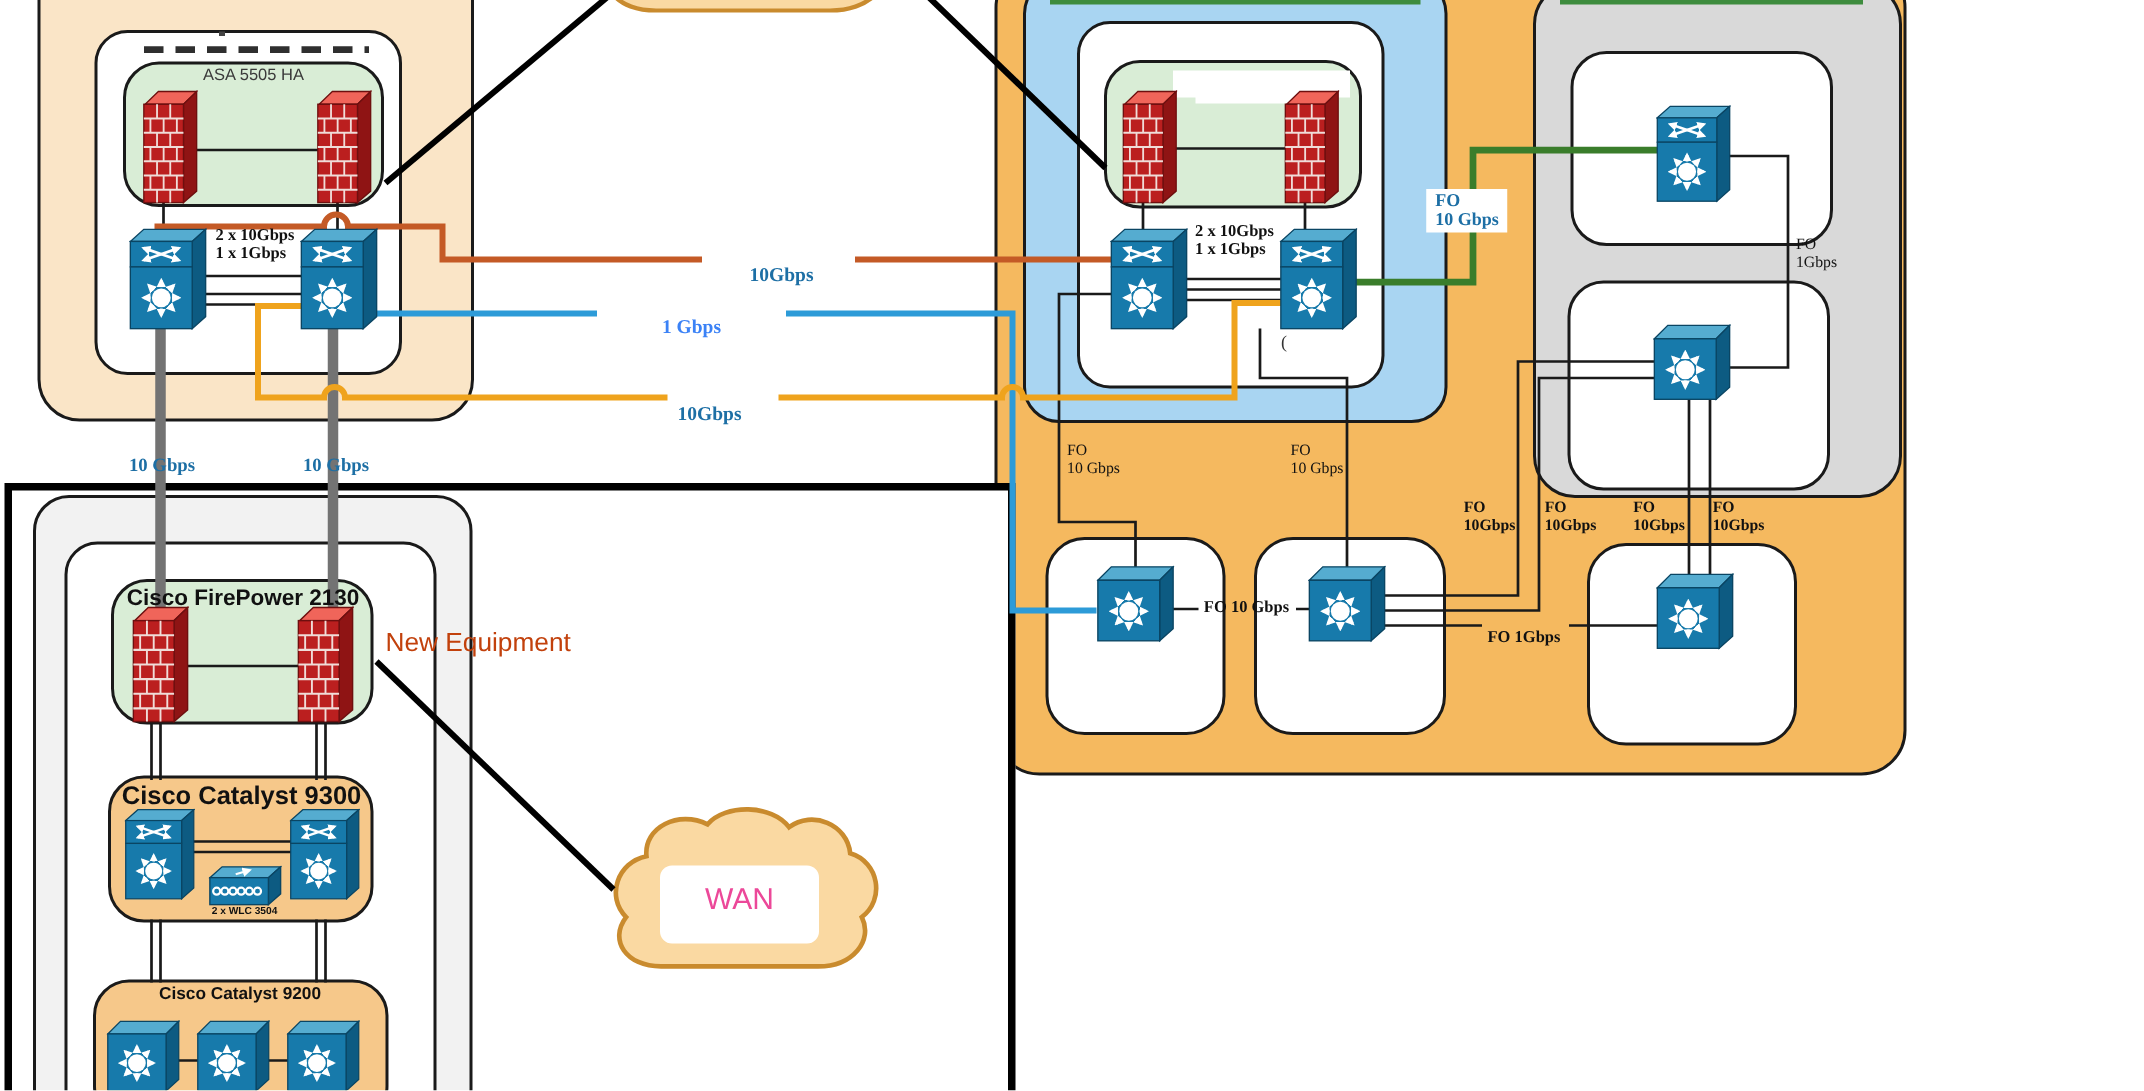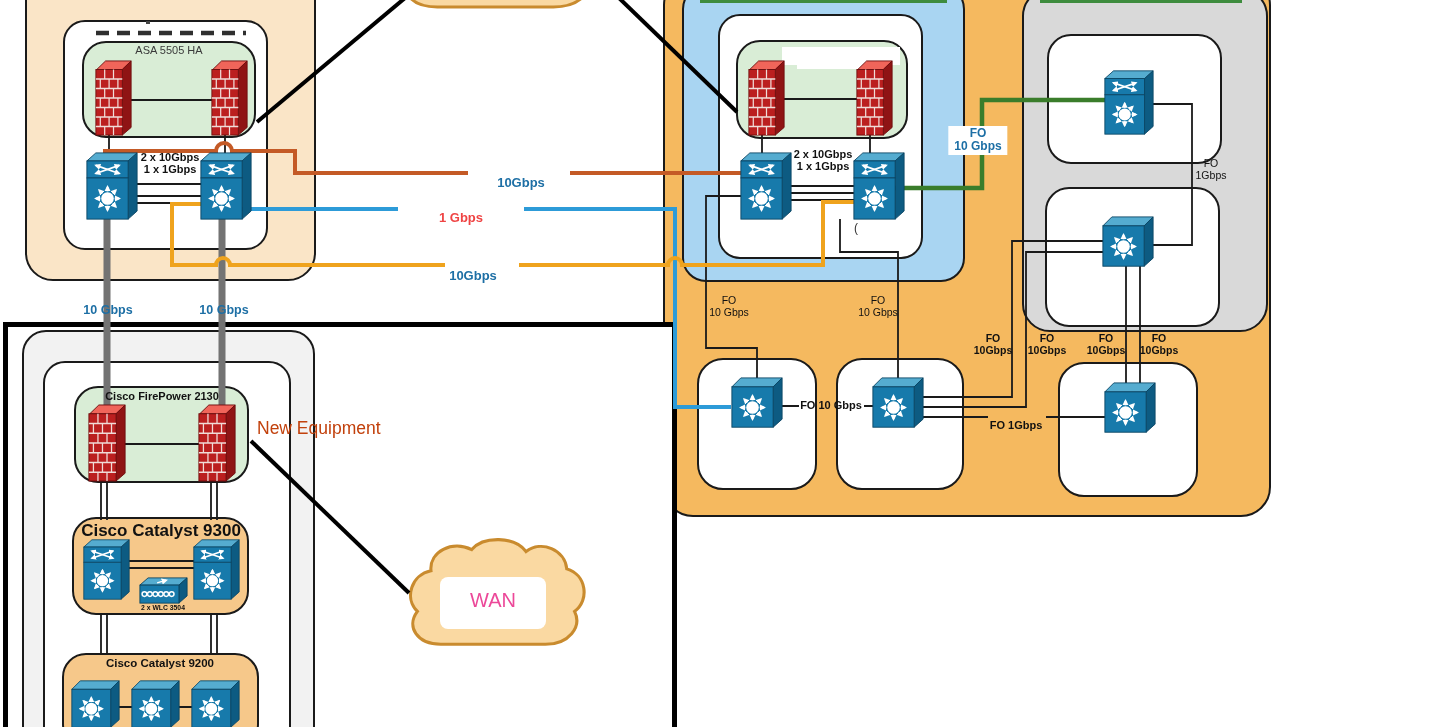--- a/index.html
+++ b/index.html
@@ -2,22 +2,22 @@
 <html><head>
 <meta charset="utf-8">
 <style>
   html,body{margin:0;padding:0;background:#fff;}
   .stage{position:relative;width:1429px;height:727px;overflow:hidden;background:#fff;
          font-family:"Liberation Sans",sans-serif;}
   .stage *{box-sizing:border-box;}
   .box{position:absolute;border:2px solid #1a1a1a;}
   .overlay{position:absolute;left:0;top:0;width:1429px;height:727px;}
   .layer{position:absolute;left:0;top:0;width:1429px;height:727px;pointer-events:none;}
-  .lbl{position:absolute;transform:translateX(-50%);white-space:pre-line;text-align:center;
-       line-height:1.12;font-family:Liberation Sans, sans-serif;}
+  .lbl{position:absolute;transform:translateX(-50%);white-space:pre-line;text-align:left;
+       line-height:1.12;font-family:Liberation Serif, serif;}
   .title{position:absolute;transform:translateX(-50%);white-space:nowrap;
          font-family:"Liberation Sans",sans-serif;}
   .title-left{position:absolute;white-space:nowrap;font-family:"Liberation Sans",sans-serif;}
 </style>
 </head>
 <body>
 
 <div class="stage">
 
   <div class="box" style="left:25px;top:-30px;width:291px;height:311px;background:#FAE5C7;border-radius:28px;"></div>
@@ -182,34 +182,34 @@
     <use href="#sym-fw" x="198" y="404" width="38" height="78"></use>
     <use href="#sym-sw2" x="83" y="539" width="47" height="61"></use>
     <use href="#sym-sw2" x="193" y="539" width="47" height="61"></use>
     <use href="#sym-wlc" x="139" y="577" width="49" height="27"></use>
     <use href="#sym-sw1" x="71" y="680" width="49" height="49"></use>
     <use href="#sym-sw1" x="131" y="680" width="49" height="49"></use>
     <use href="#sym-sw1" x="191" y="680" width="49" height="49"></use>
   </svg>
 
   <div class="title" style="left:169px;top:44px;font-size:11px;color:#3a3a3a;">ASA 5505 HA</div>
-  <div class="title" style="left:162px;top:390px;font-size:11px;font-weight:700;color:#111;">Cisco FirePower 2130</div>
+  <div class="title" style="left:162px;top:390px;font-size:15px;font-weight:700;color:#111;">Cisco FirePower 2130</div>
   <div class="title" style="left:161px;top:521px;font-size:17px;font-weight:700;color:#111;">Cisco Catalyst 9300</div>
   <div class="title" style="left:160px;top:657px;font-size:11.5px;font-weight:700;color:#111;">Cisco Catalyst 9200</div>
   <div class="title" style="left:163px;top:604px;font-size:6.8px;font-weight:700;color:#111;">2 x WLC 3504</div>
   <div class="title" style="left:493px;top:589px;font-size:20px;color:#ec4899;">WAN</div>
   <div class="title-left" style="left:257px;top:418px;font-size:17.5px;color:#c2410c;">New Equipment</div>
 
   <div class="layer">
       <div class="lbl" style="left: 170px; top: 151px; font-size: 11px; font-weight: 700; color: rgb(17, 17, 17);">2 x 10Gbps
 1 x 1Gbps</div>
       <div class="lbl" style="left: 823px; top: 148px; font-size: 11px; font-weight: 700; color: rgb(17, 17, 17);">2 x 10Gbps
 1 x 1Gbps</div>
       <div class="lbl" style="left: 521px; top: 175px; font-size: 13px; font-weight: 700; color: rgb(29, 111, 165); background: rgb(255, 255, 255); padding: 1px 6px;">10Gbps</div>
-      <div class="lbl" style="left: 461px; top: 210px; font-size: 13px; font-weight: 700; color: #ef4444; background: rgb(255, 255, 255); padding: 1px 6px;">1 Gbps</div>
+      <div class="lbl" style="left: 461px; top: 210px; font-size: 13px; font-weight: 700; color: #3b82f6; background: rgb(255, 255, 255); padding: 1px 6px;">1 Gbps</div>
       <div class="lbl" style="left: 473px; top: 268px; font-size: 13px; font-weight: 700; color: rgb(29, 111, 165); background: rgb(255, 255, 255); padding: 1px 6px;">10Gbps</div>
       <div class="lbl" style="left: 108px; top: 303px; font-size: 12.5px; font-weight: 700; color: rgb(29, 111, 165);">10 Gbps</div>
       <div class="lbl" style="left: 224px; top: 303px; font-size: 12.5px; font-weight: 700; color: rgb(29, 111, 165);">10 Gbps</div>
       <div class="lbl" style="left: 729px; top: 295px; font-size: 10.5px; font-weight: 400; color: rgb(17, 17, 17);">FO
 10 Gbps</div>
       <div class="lbl" style="left: 878px; top: 295px; font-size: 10.5px; font-weight: 400; color: rgb(17, 17, 17);">FO
 10 Gbps</div>
       <div class="lbl" style="left: 978px; top: 126px; font-size: 12px; font-weight: 700; color: rgb(29, 111, 165); background: rgb(255, 255, 255); padding: 1px 6px;">FO
 10 Gbps</div>
       <div class="lbl" style="left: 1211px; top: 158px; font-size: 10.5px; font-weight: 400; color: rgb(17, 17, 17);">FO

